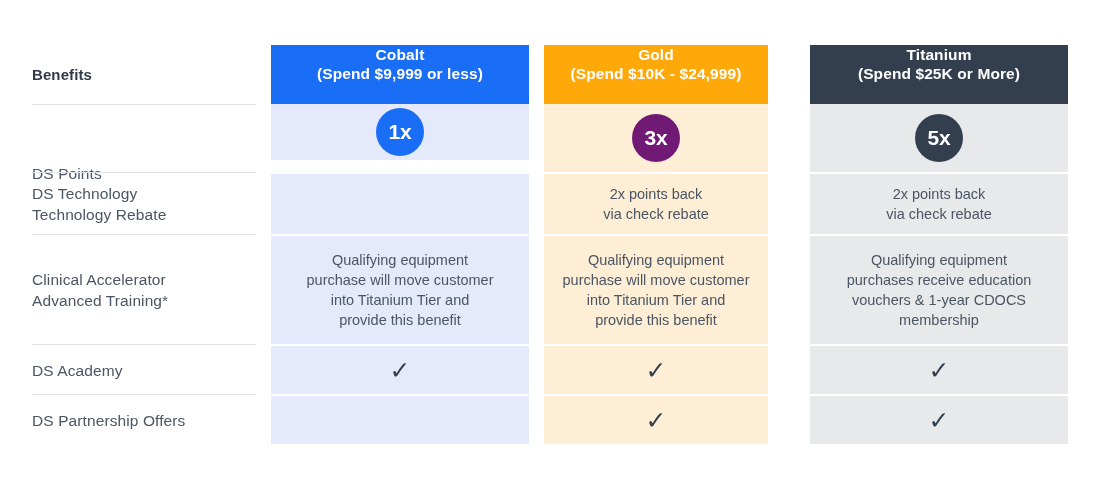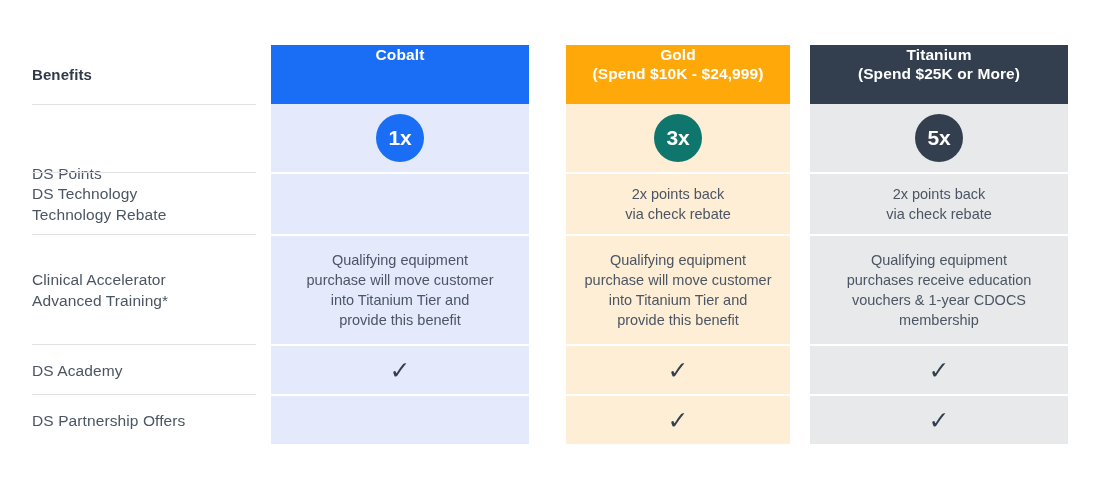--- a/index.html
+++ b/index.html
@@ -19,21 +19,21 @@
   .tier-table {
     position: absolute;
     left: 0;
     top: 0;
     width: 1100px;
     height: 499px;
     border-radius: 15px;
   }
   .col-benefits { left: 32px;  width: 224px; }
   .col-cobalt   { left: 271px; width: 258px; }
-  .col-gold     { left: 566px; width: 224px; }
+  .col-gold     { left: 544px; width: 224px; }
   .col-titanium { left: 810px; width: 258px; }
 
   
   .tier-head {
     position: absolute;
     top: 45px;
     height: 59px;
     display: flex;
     flex-direction: column;
     align-items: center;
@@ -115,58 +115,59 @@
     border-radius: 50%;
     display: flex;
     align-items: center;
     justify-content: center;
     color: #ffffff;
     font-size: 21px;
     font-weight: bold;
     letter-spacing: -0.2px;
   }
   .badge-cobalt   { background: #1a6ef5; }
-  .badge-gold     { background: #0f766e; }
+  .badge-gold     { background: #701a75; }
   .badge-titanium { background: #333f4f; }
 
   
   .check {
     font-size: 25px;
     line-height: 1;
     color: #333f4f;
     font-family: "DejaVu Sans", sans-serif;
   }
 </style>
 </head>
 <body>
 
 <div class="tier-table">
 
   <div class="benefits-head col-benefits">Benefits</div>
 
   <div class="tier-head col-cobalt head-cobalt">
     <span class="tier-name">Cobalt</span>
+    <span class="tier-spend">(Spend $9,999 or less)</span>
   </div>
 
   <div class="tier-head col-gold head-gold">
     <span class="tier-name">Gold</span>
     <span class="tier-spend">(Spend $10K - $24,999)</span>
   </div>
 
   <div class="tier-head col-titanium head-titanium">
     <span class="tier-name">Titanium</span>
     <span class="tier-spend">(Spend $25K or More)</span>
   </div>
 
   <div class="rule" style="top:104px;"></div>
 
   <div class="benefit-label col-benefits" style="top:104px; height:68px;margin-top:35px;">DS Points</div>
   <div class="rule" style="top:172px;"></div>
 
-  <div class="cell cell-cobalt col-cobalt" style="top:104px; height:68px;">
+  <div class="cell cell-cobalt col-cobalt" style="top:104px; height:56px;">
     <span class="badge badge-cobalt">1x</span>
   </div>
   <div class="cell cell-gold col-gold" style="top:104px; height:68px;">
     <span class="badge badge-gold">3x</span>
   </div>
   <div class="cell cell-titanium col-titanium" style="top:104px; height:68px;">
     <span class="badge badge-titanium">5x</span>
   </div>
 
   <div class="benefit-label col-benefits" style="top:174px; height:60px;">

